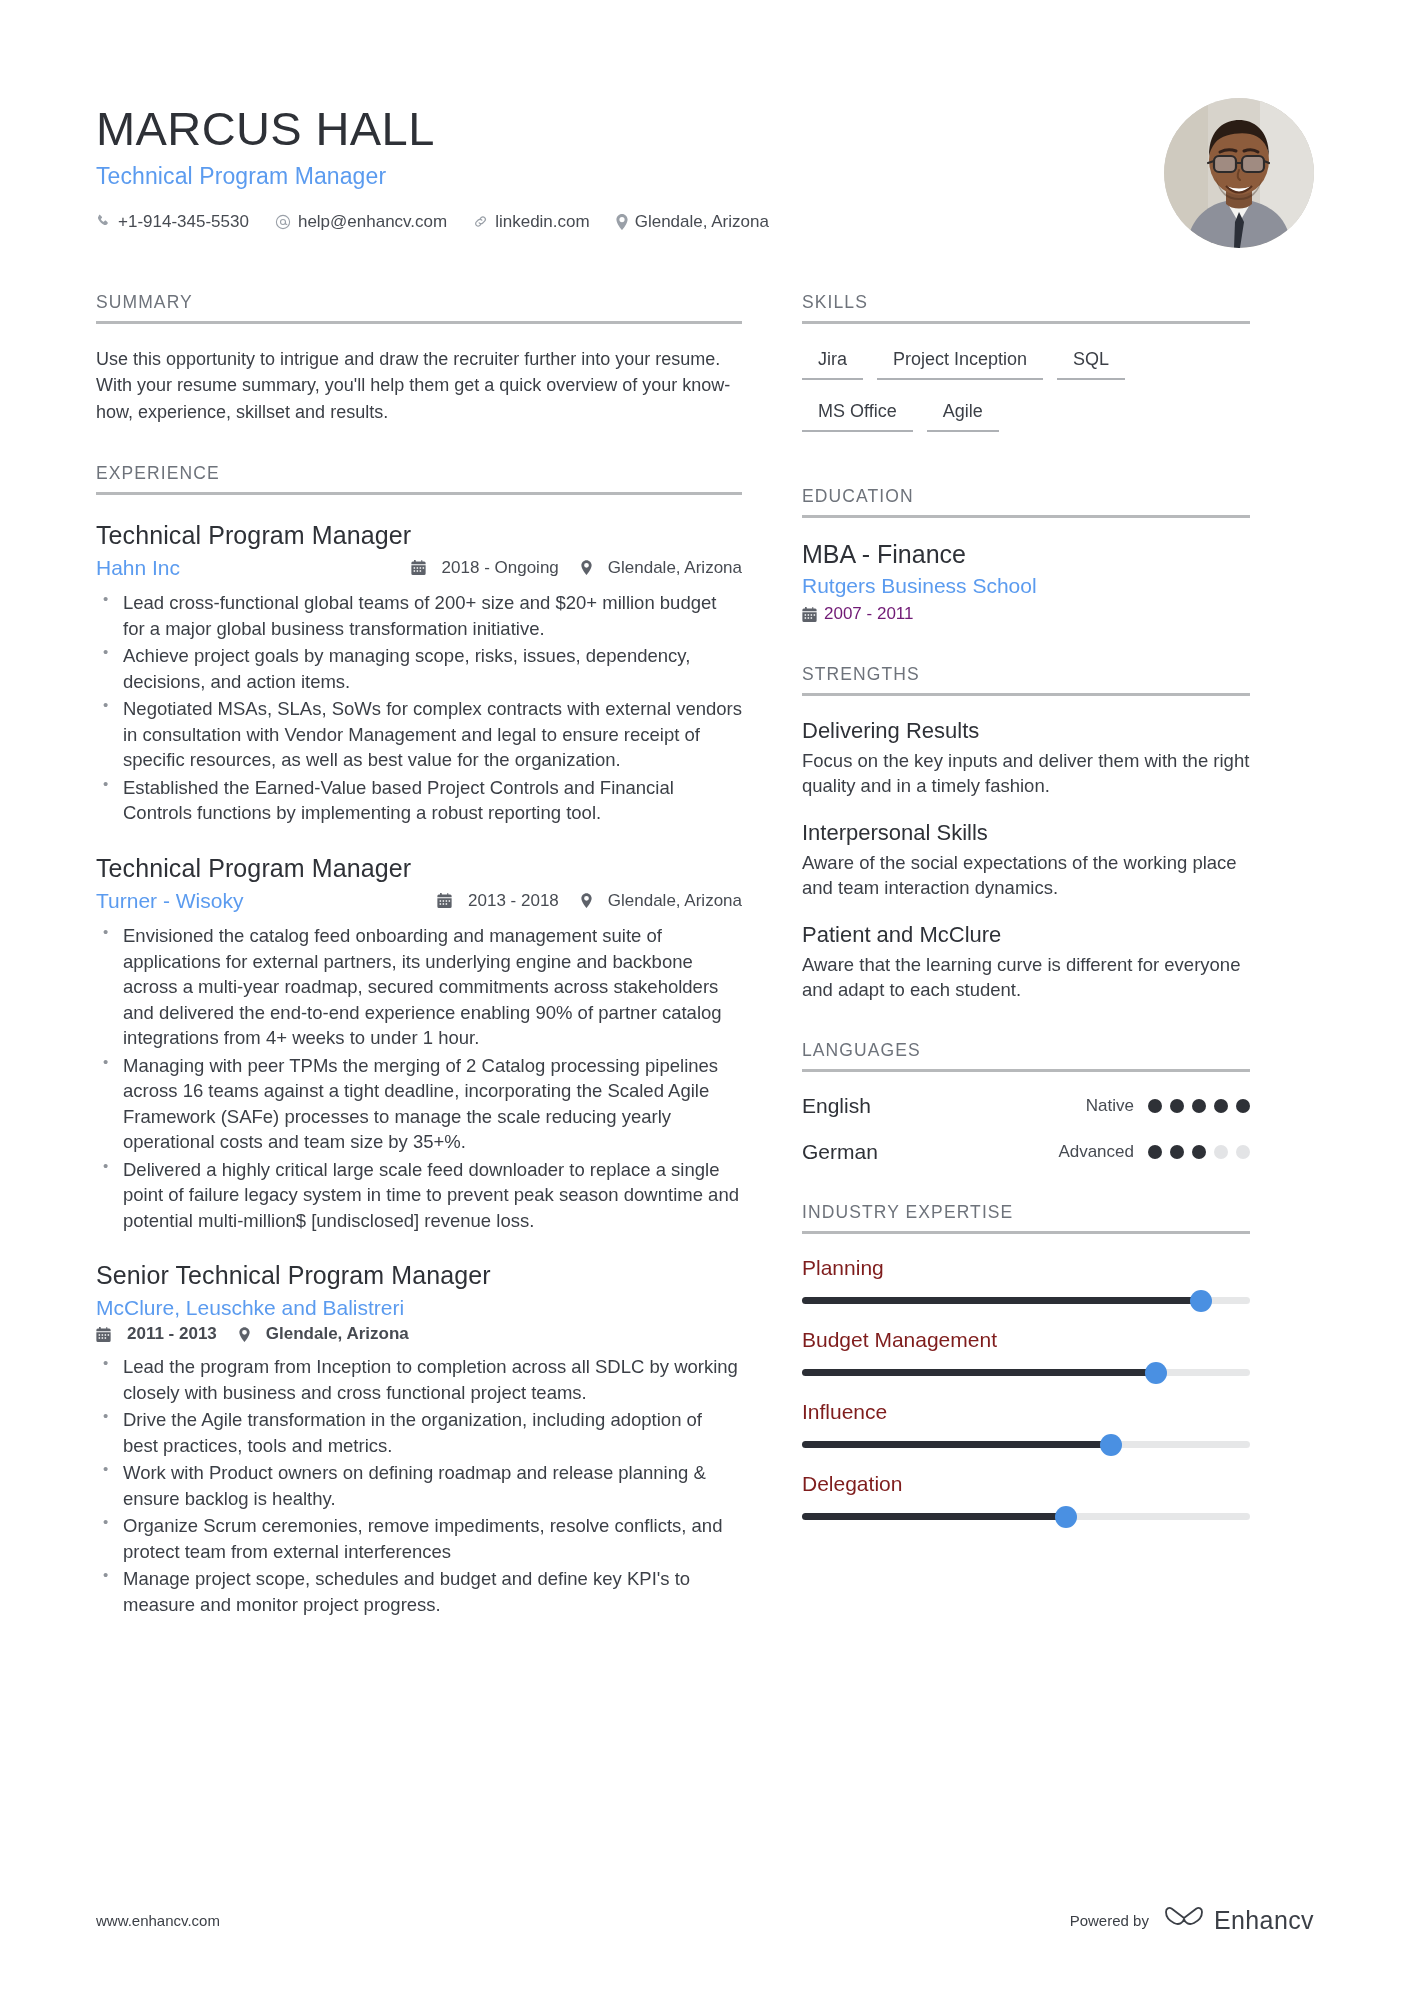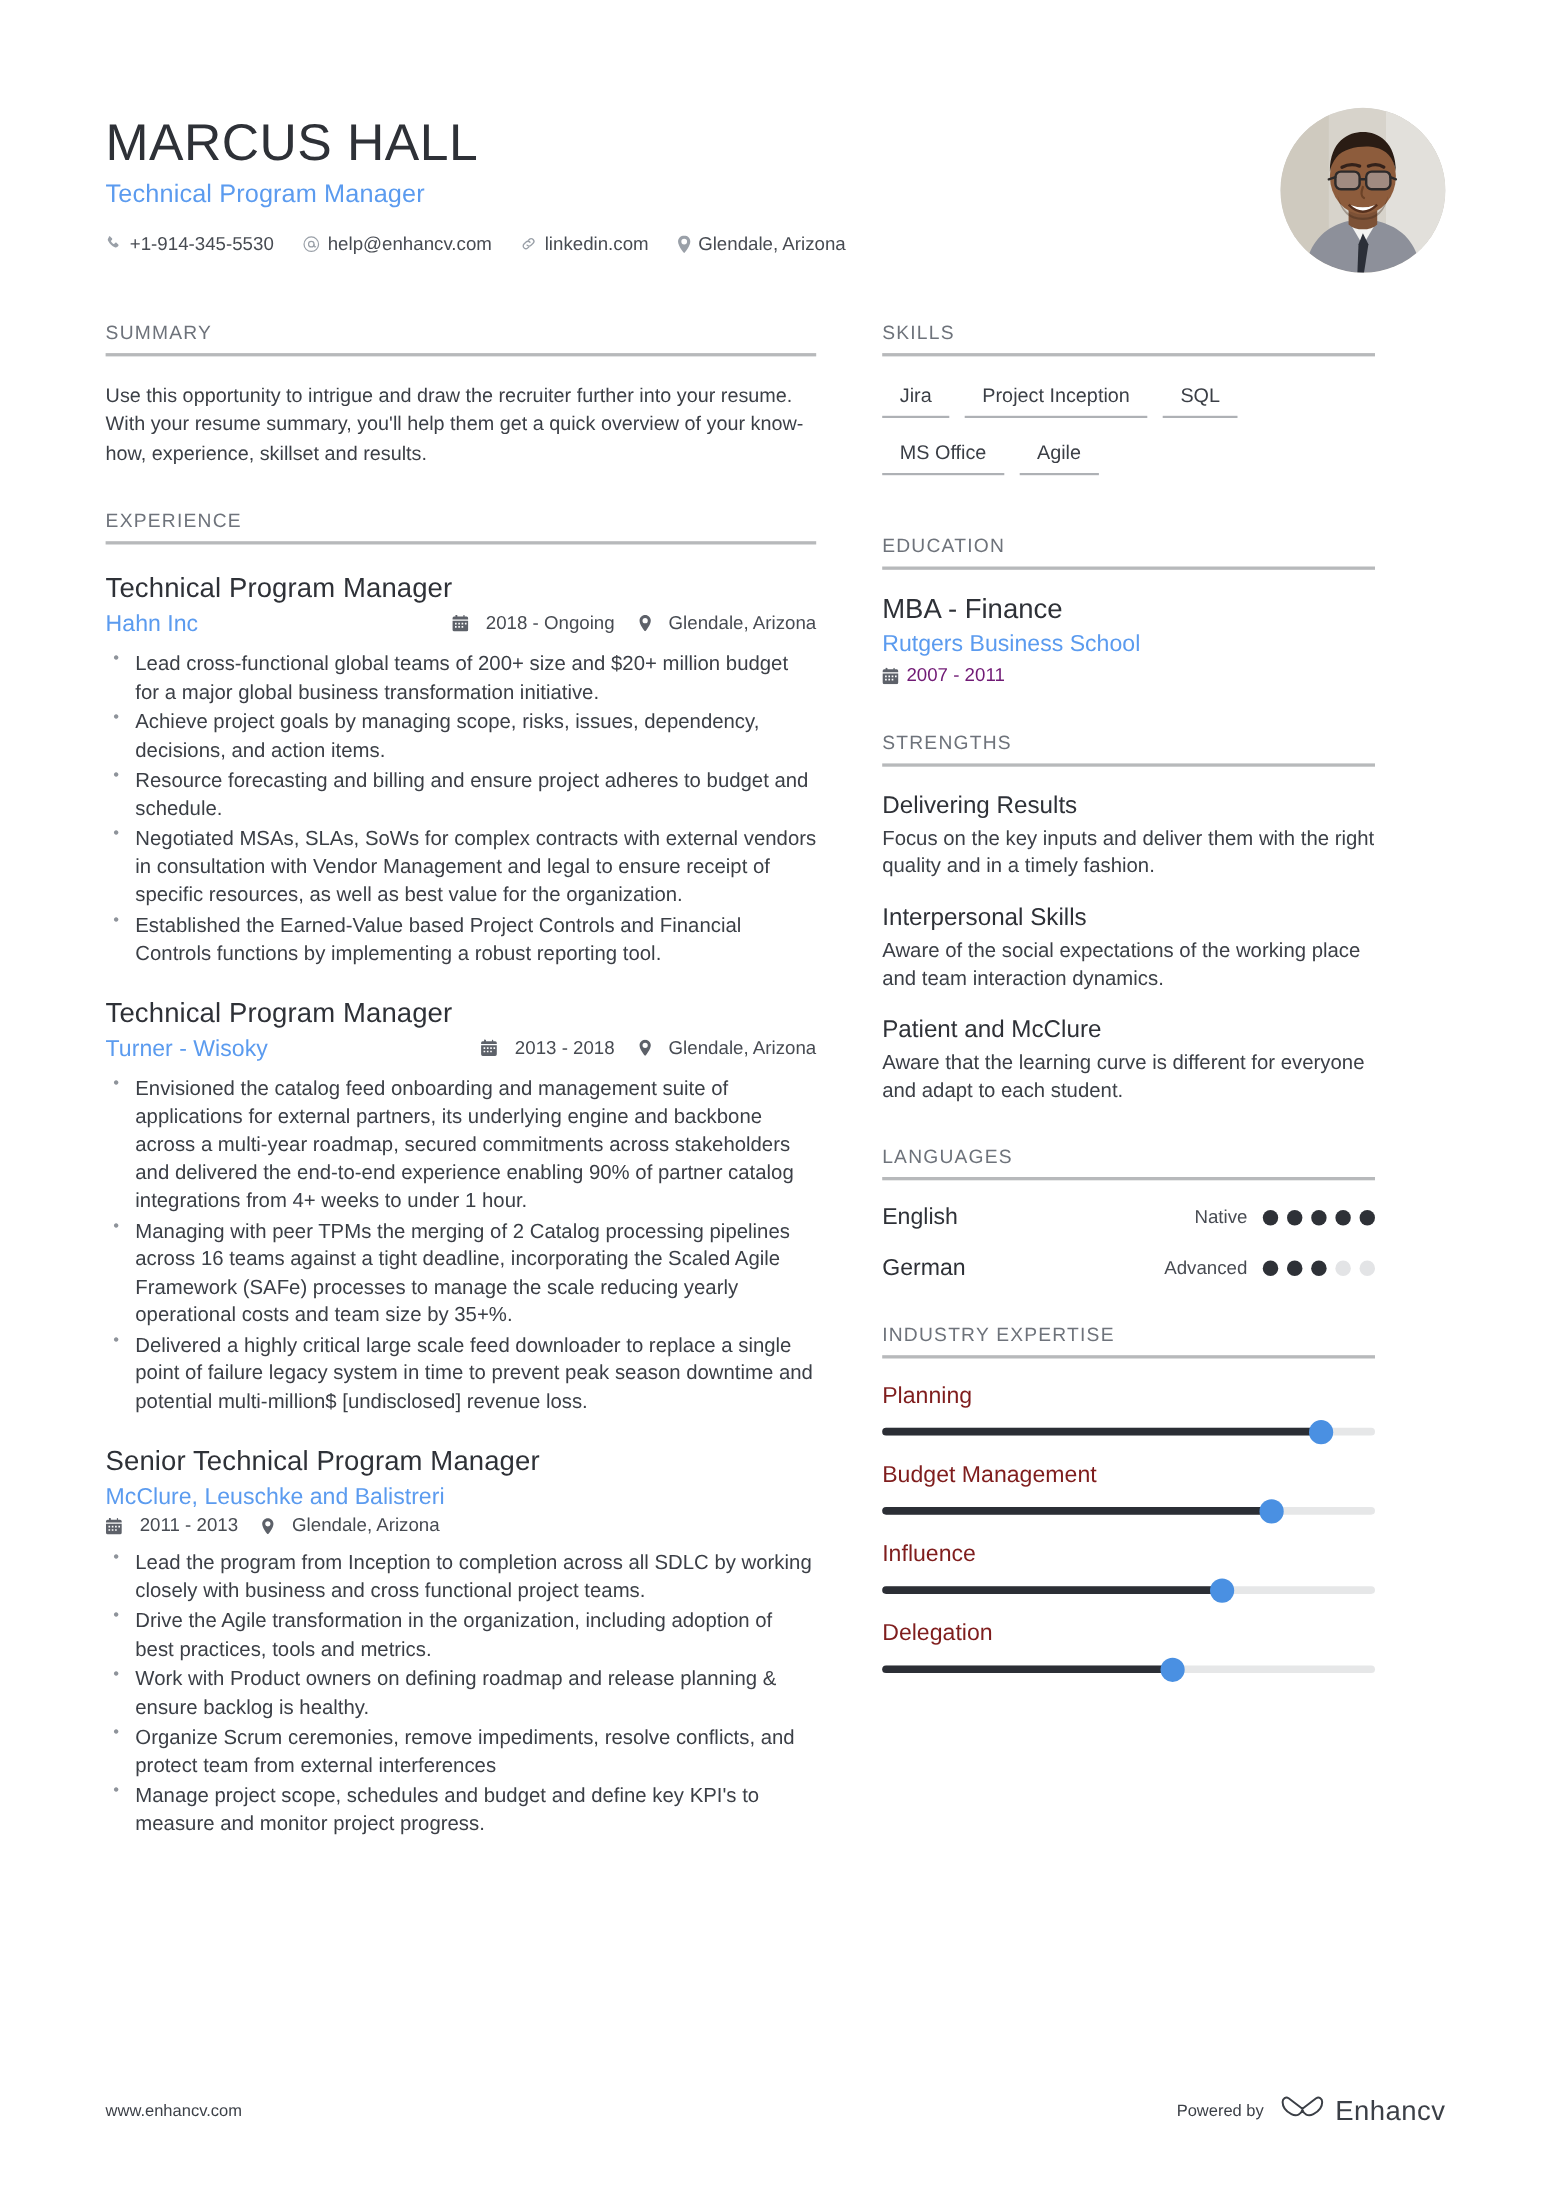--- a/index.html
+++ b/index.html
@@ -70,21 +70,21 @@
   }
   .exp-company {
     font-size: 21px; color: #5b9bef; flex: 1 1 auto; min-width: 0;
   }
   .exp-dates, .exp-loc {
     display: inline-flex; align-items: center; gap: 16px;
     font-size: 17px; color: #474b52; white-space: nowrap;
   }
   .exp-dates { margin-right: 22px; }
   .exp-dates .ico, .exp-loc .ico { color: #5d6169; display: inline-flex; }
-  .exp-subline { display: flex; align-items: center; margin-top: 4px; }
+  .exp-subline { display: flex; align-items: center; margin-top: 4px; font-weight: bold; }
   .exp-company-block { font-size: 21px; color: #5b9bef; margin-top: 6px; }
 
   .bullets { list-style: none; margin-top: 10px; }
   .bullets li {
     position: relative; padding-left: 27px;
     font-size: 18.5px; line-height: 1.38; color: #3b3f46; margin-bottom: 2px;
   }
   .bullets li::before {
     content: "\2022"; position: absolute; left: 7px; top: -1px;
     color: #8e939a; font-size: 15px;
@@ -272,21 +272,20 @@
                     <svg width="11" height="15" viewBox="0 0 12 16" fill="currentColor">
                       <path d="M6 0C2.9 0 .4 2.5.4 5.6c0 4 5 10 5.2 10.2.2.2.6.2.8 0 .2-.2 5.2-6.2 5.2-10.2C11.6 2.5 9.1 0 6 0zm0 8.2a2.6 2.6 0 1 1 0-5.2 2.6 2.6 0 0 1 0 5.2z"></path>
                     </svg>
                   </span>
                   <span>Glendale, Arizona</span>
                 </span>
               </div>
               <ul class="bullets">
                 <li>Lead cross-functional global teams of 200+ size and $20+ million budget for a major global business transformation initiative.</li>
                 <li>Achieve project goals by managing scope, risks, issues, dependency, decisions, and action items.</li>
-                <li>Resource forecasting and billing and ensure project adheres to budget and schedule.</li>
                 <li>Negotiated MSAs, SLAs, SoWs for complex contracts with external vendors in consultation with Vendor Management and legal to ensure receipt of specific resources, as well as best value for the organization.</li>
                 <li>Established the Earned-Value based Project Controls and Financial Controls functions by implementing a robust reporting tool.</li>
               </ul>
             </div>
             <div class="exp">
               <div class="exp-title">Technical Program Manager</div>
               <div class="exp-meta">
                 <span class="exp-company">Turner - Wisoky</span>
                 <span class="exp-dates">
                   <span class="ico">

